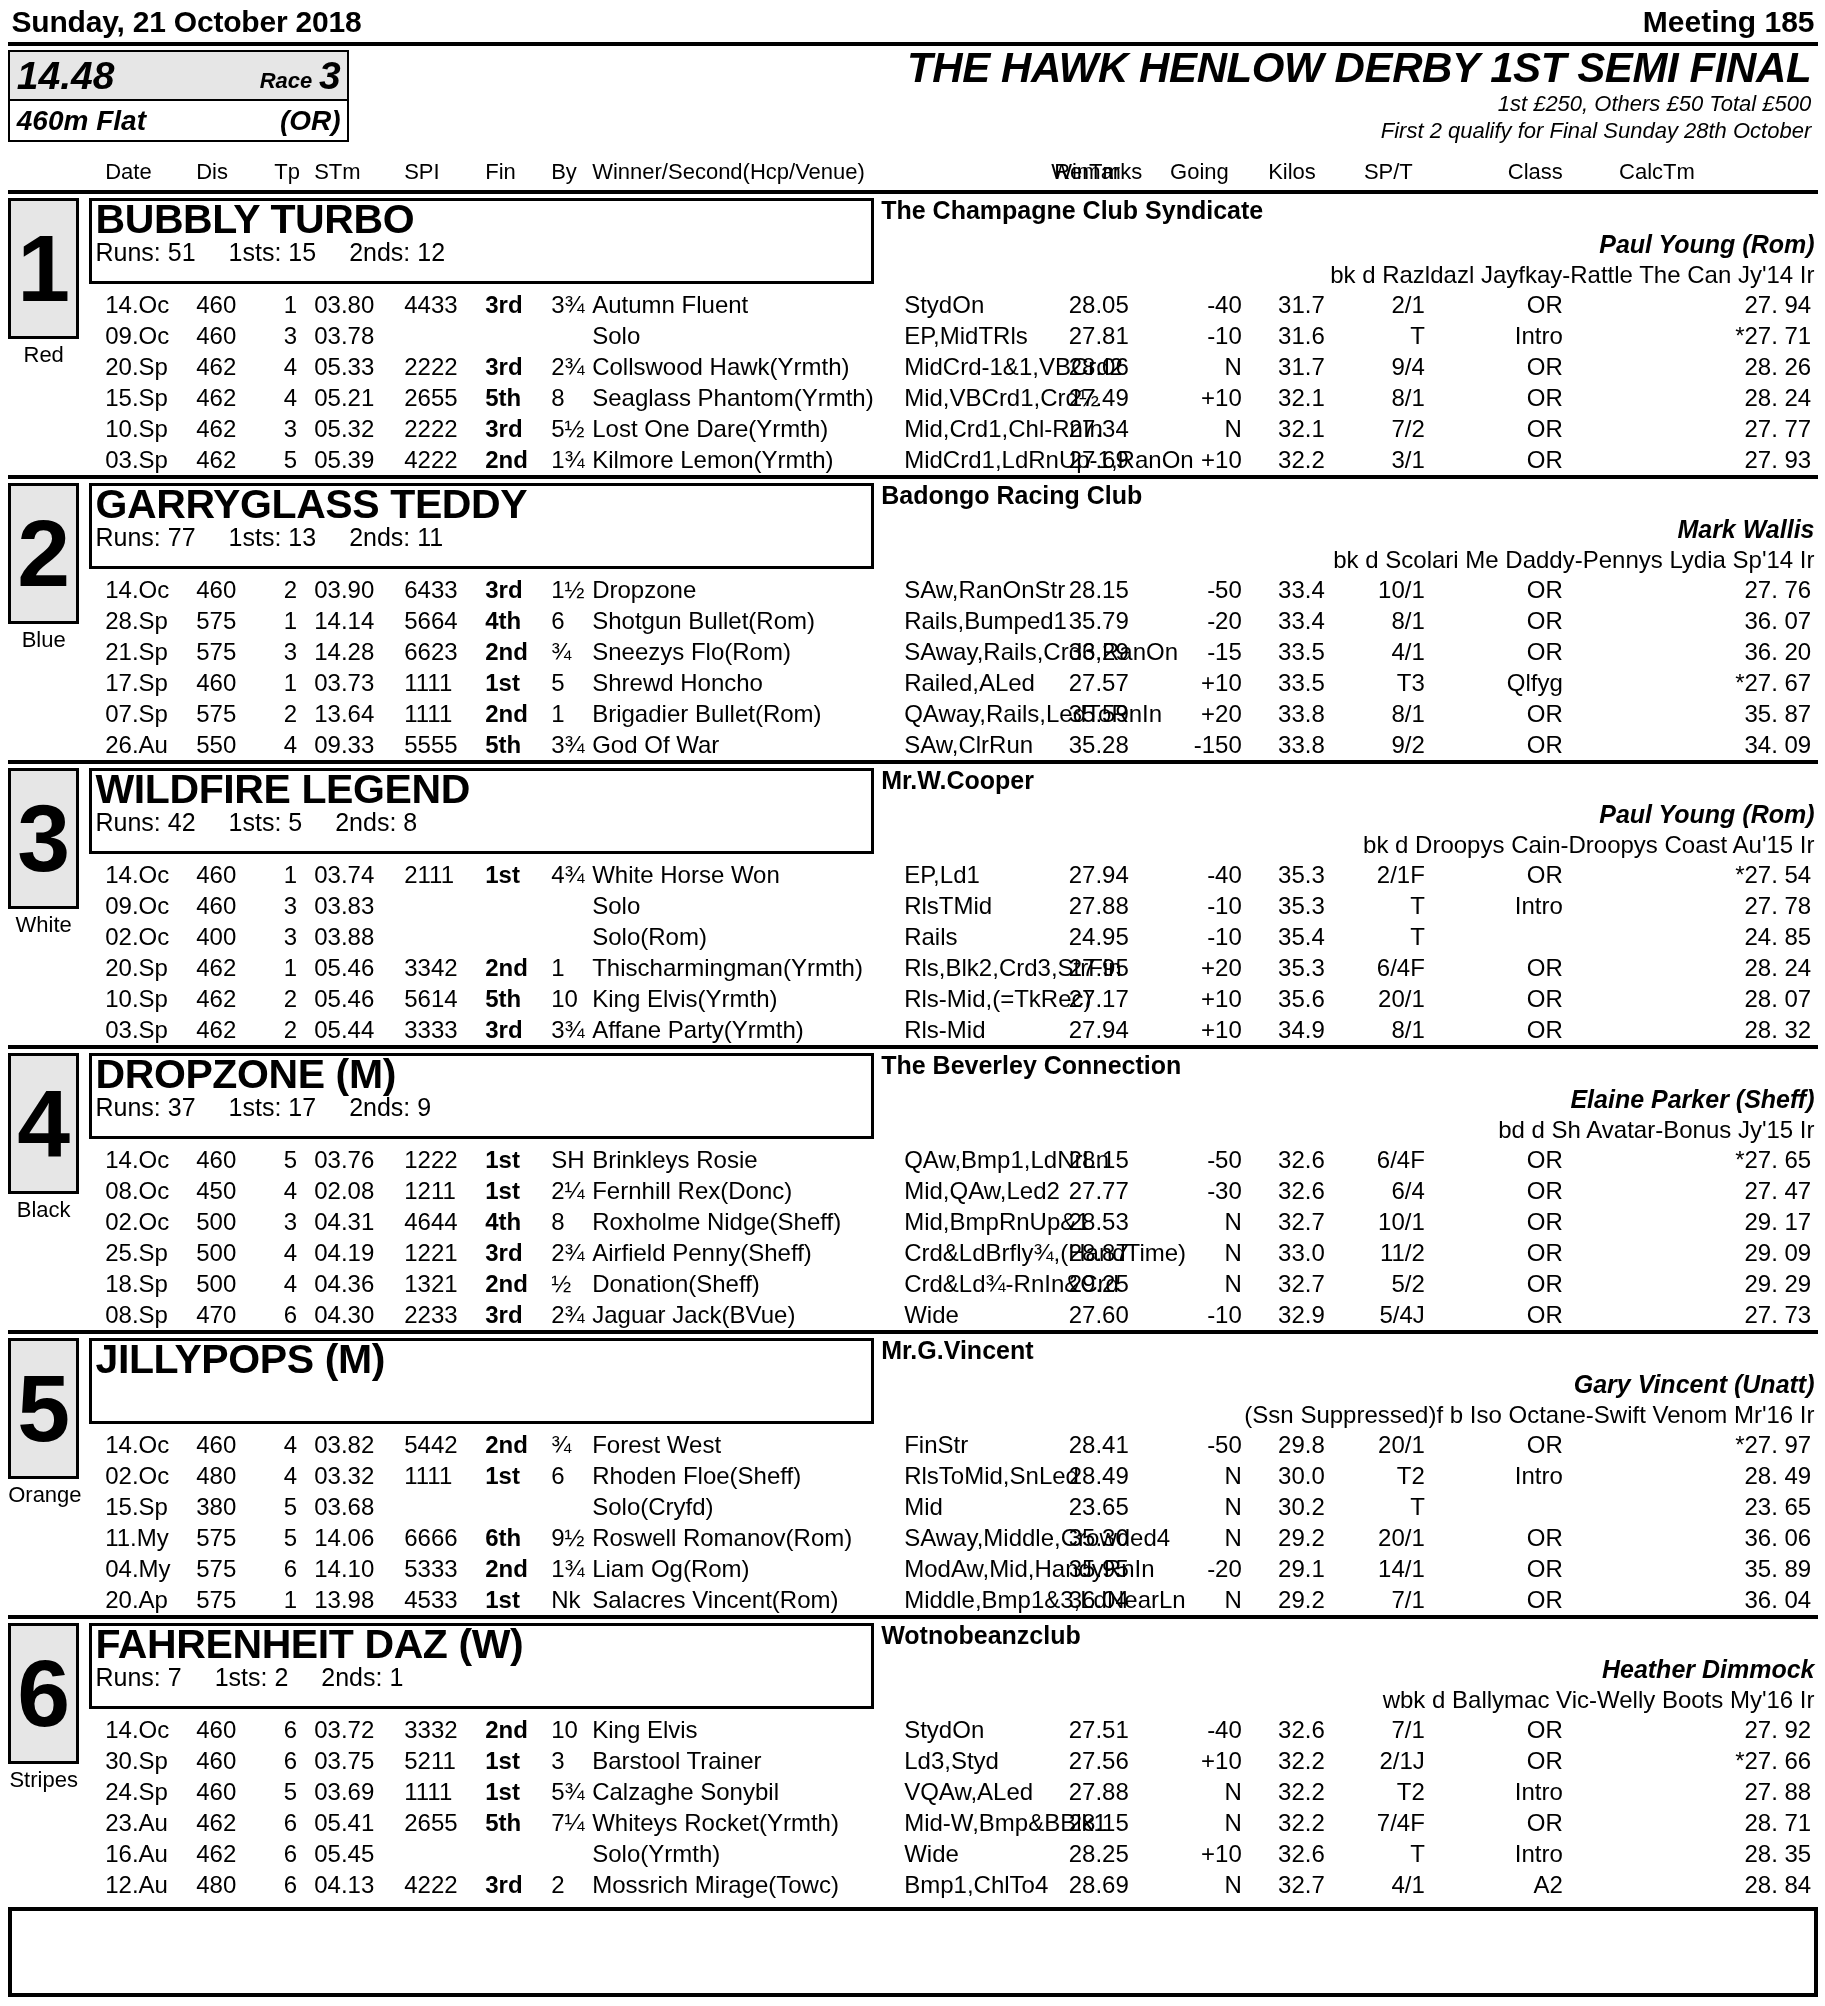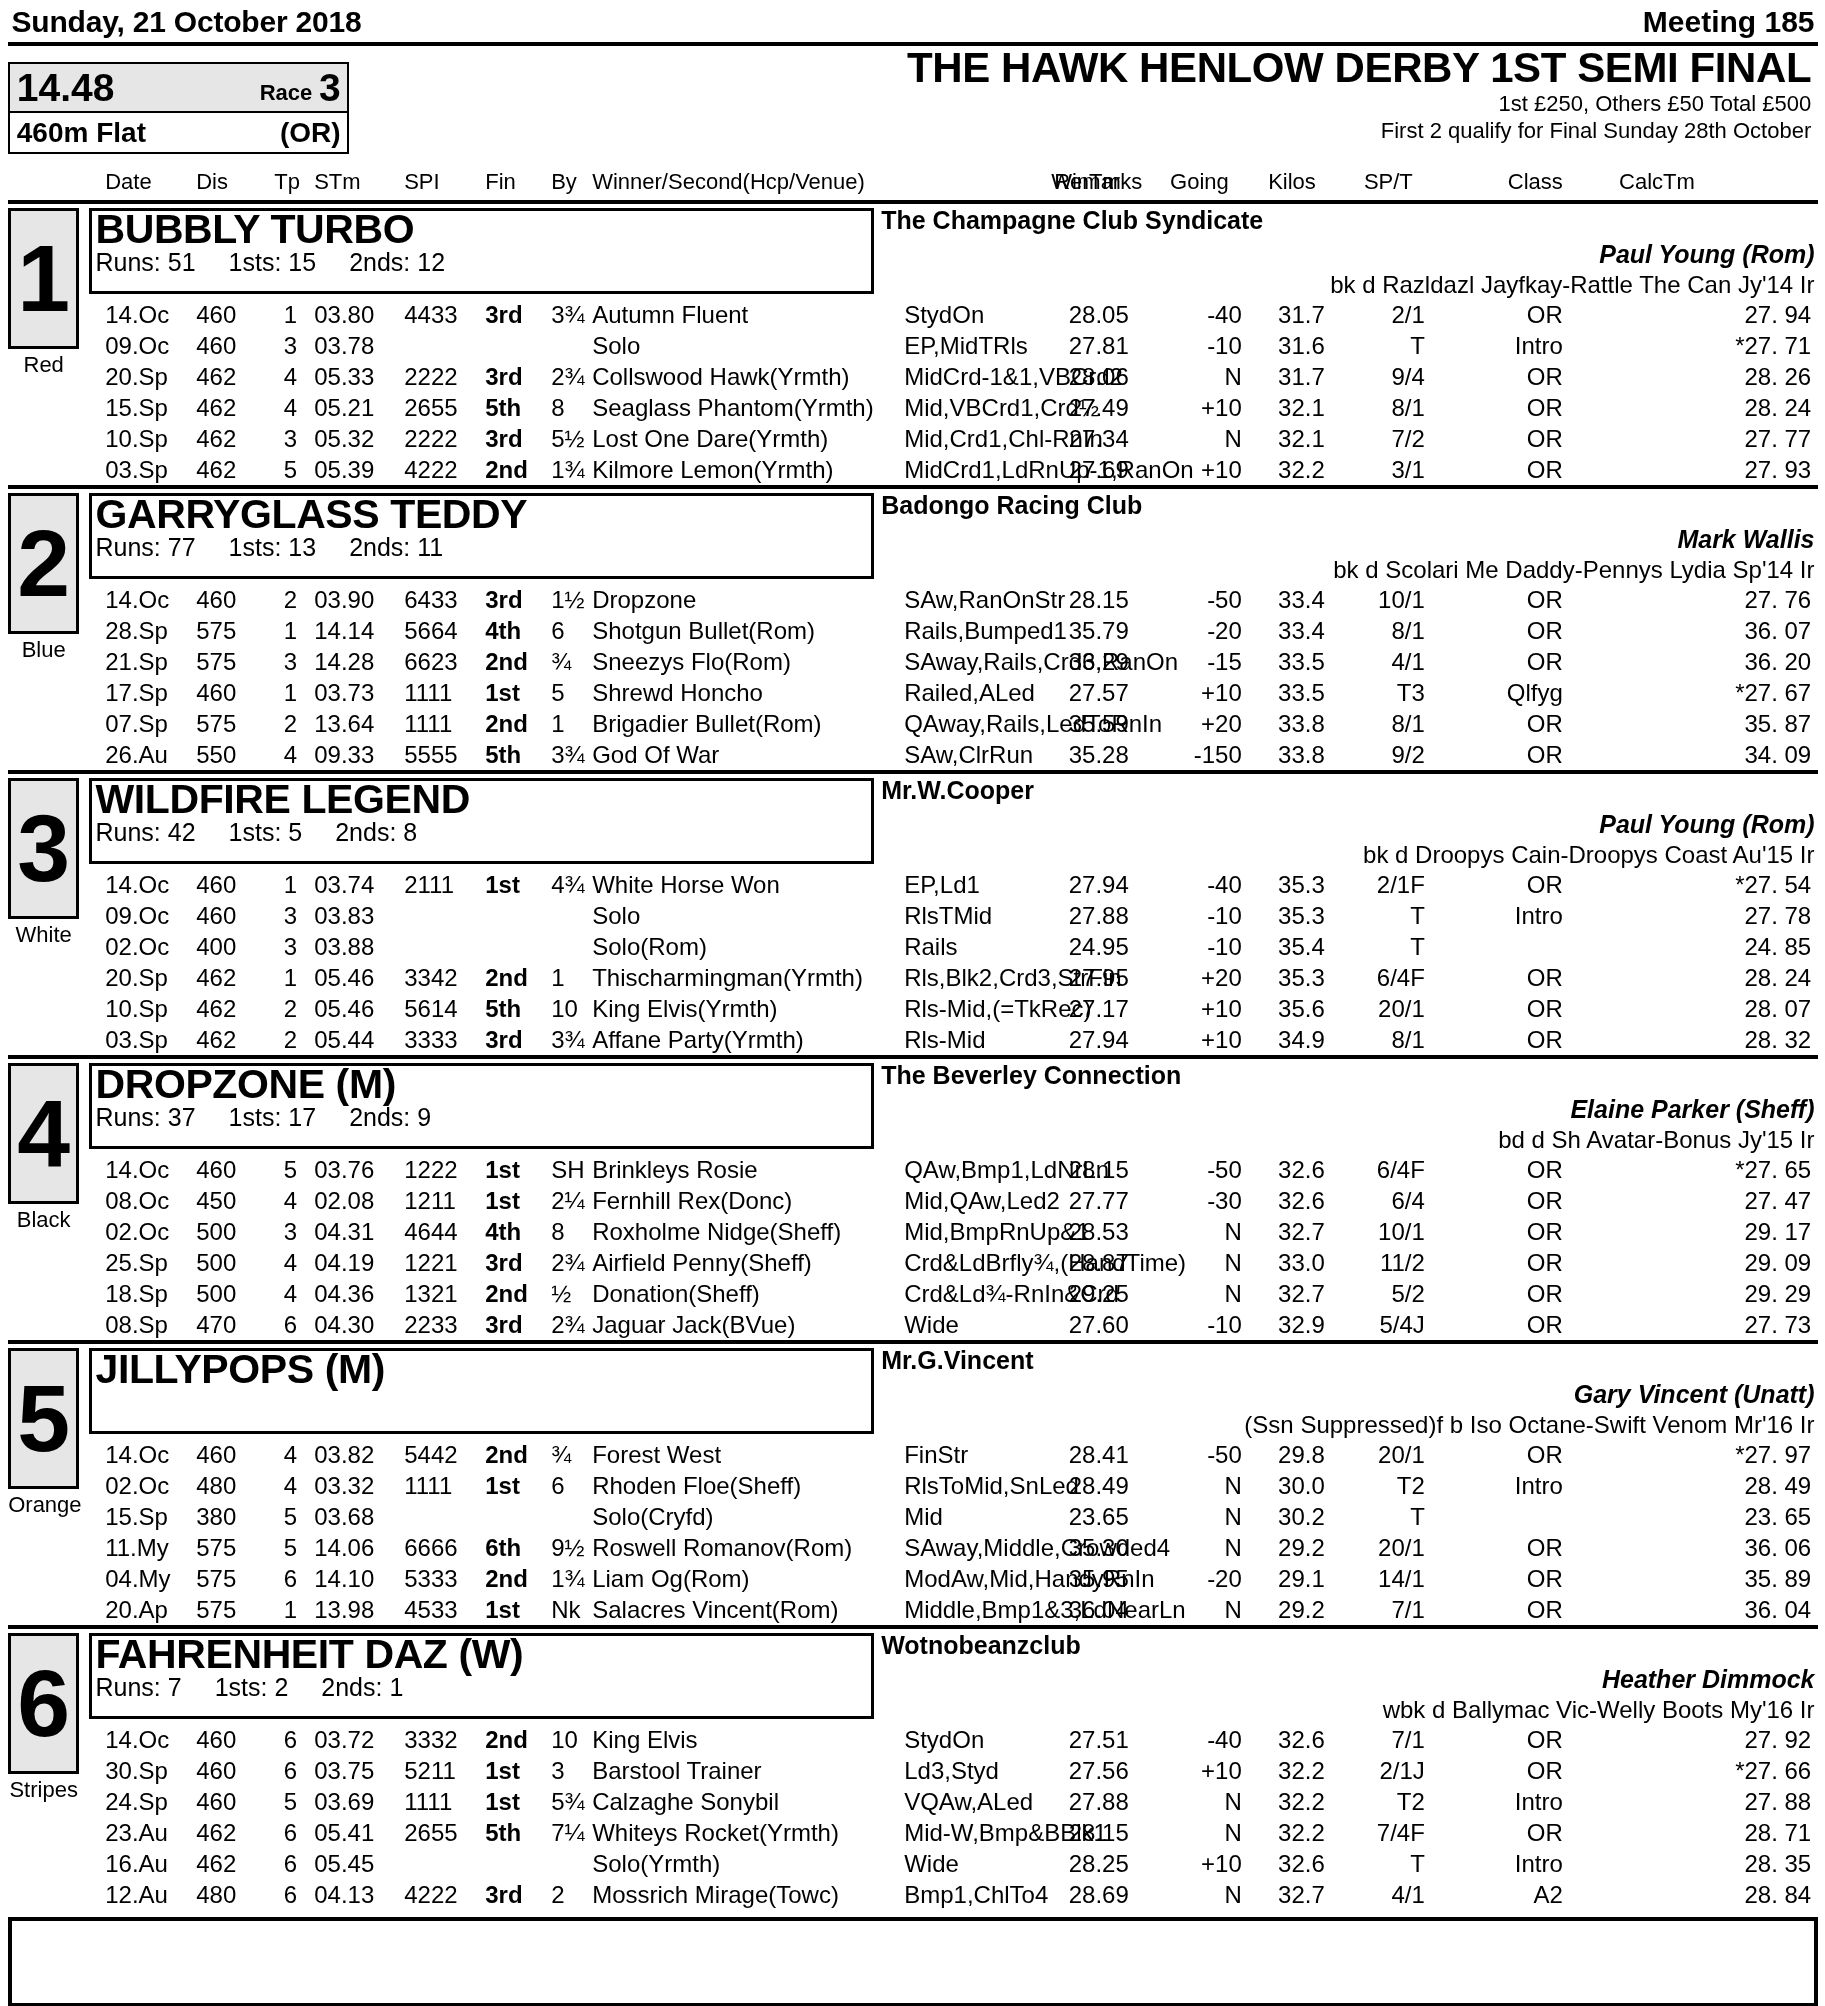--- a/index.html
+++ b/index.html
@@ -6,33 +6,33 @@
   body{width:1826px;height:2007px;font-family:"Liberation Sans",sans-serif;color:#000;}
   .page{position:relative;width:1826px;height:2007px;box-sizing:border-box;padding:0 8.2px;}
 
   
   .topbar{display:flex;align-items:center;justify-content:space-between;
           border-bottom:4.1px solid #000;padding:5px 3.3px 3.3px 3.3px;}
   .topbar .date{font-size:30px;font-weight:bold;letter-spacing:-0.2px;}
   .topbar .meeting{font-size:30px;font-weight:bold;}
 
   .headzone{display:flex;align-items:flex-start;}
-  .raceblk{width:341px;flex:0 0 341px;margin-top:16px;}
+  .raceblk{width:341px;flex:0 0 341px;margin-top:4px;font-style:italic;}
   .raceblk .r1{border:2.5px solid #000;background:#e6e6e6;display:flex;align-items:center;
                justify-content:space-between;padding:1.6px 6.6px;height:51px;box-sizing:border-box;}
   .raceblk .t{font-size:39px;font-weight:bold;line-height:1;}
   .raceblk .rw{display:flex;align-items:flex-end;gap:6.6px;}
   .raceblk .rl{font-size:22px;font-weight:bold;line-height:1;padding-bottom:3.3px;}
   .raceblk .rn{font-size:39px;font-weight:bold;line-height:1;}
   .raceblk .r2{border:2.5px solid #000;border-top:none;display:flex;align-items:center;
                justify-content:space-between;padding:1.6px 6.6px;height:41px;box-sizing:border-box;}
   .raceblk .d{font-size:28px;font-weight:bold;}
   .raceblk .g{font-size:28px;font-weight:bold;}
 
-  .titleblk{flex:1;text-align:right;padding-right:6.6px;}
+  .titleblk{flex:1;text-align:right;padding-right:6.6px;font-style:italic;}
   .titleblk .tt{font-size:42px;font-weight:bold;line-height:1.06;letter-spacing:-0.4px;}
   .titleblk .sub{font-size:22px;line-height:1.22;}
 
   
   .colhdr{position:relative;height:33px;border-bottom:4.1px solid #000;margin-top:13px;}
   .colhdr span{position:absolute;top:1.6px;font-size:22px;white-space:nowrap;}
 
   
   .dog{position:relative;border-top:4.1px solid #000;}
   .dog:first-of-type{border-top:none;}

